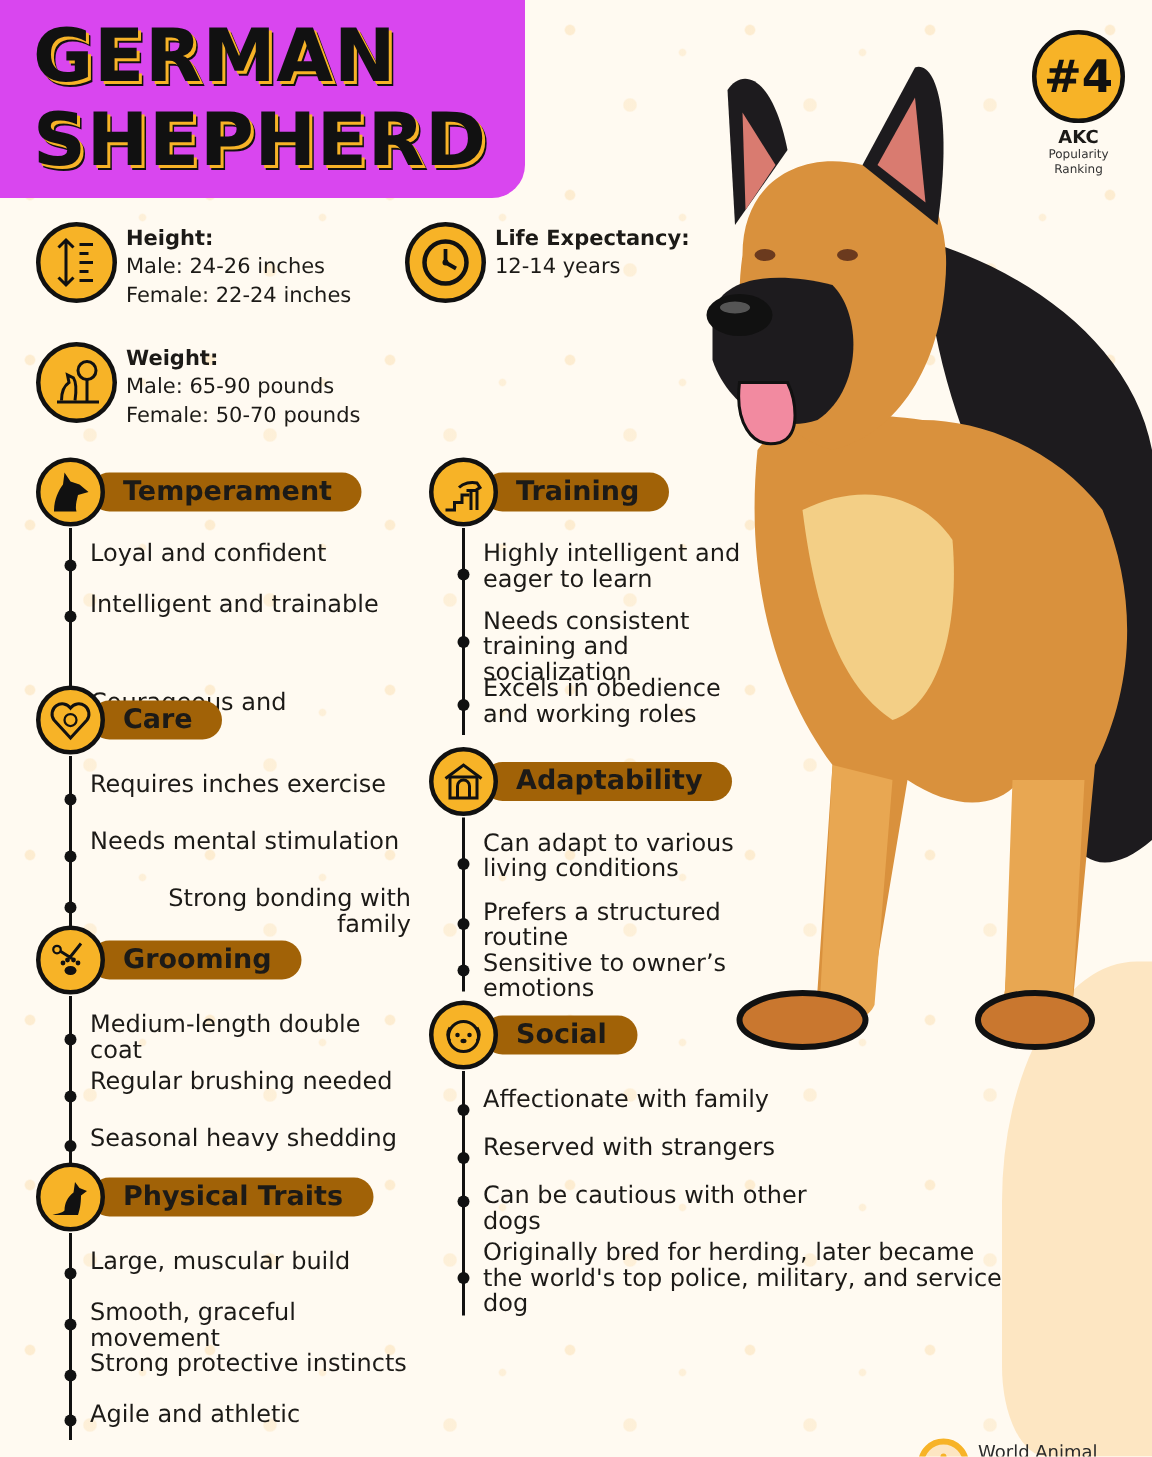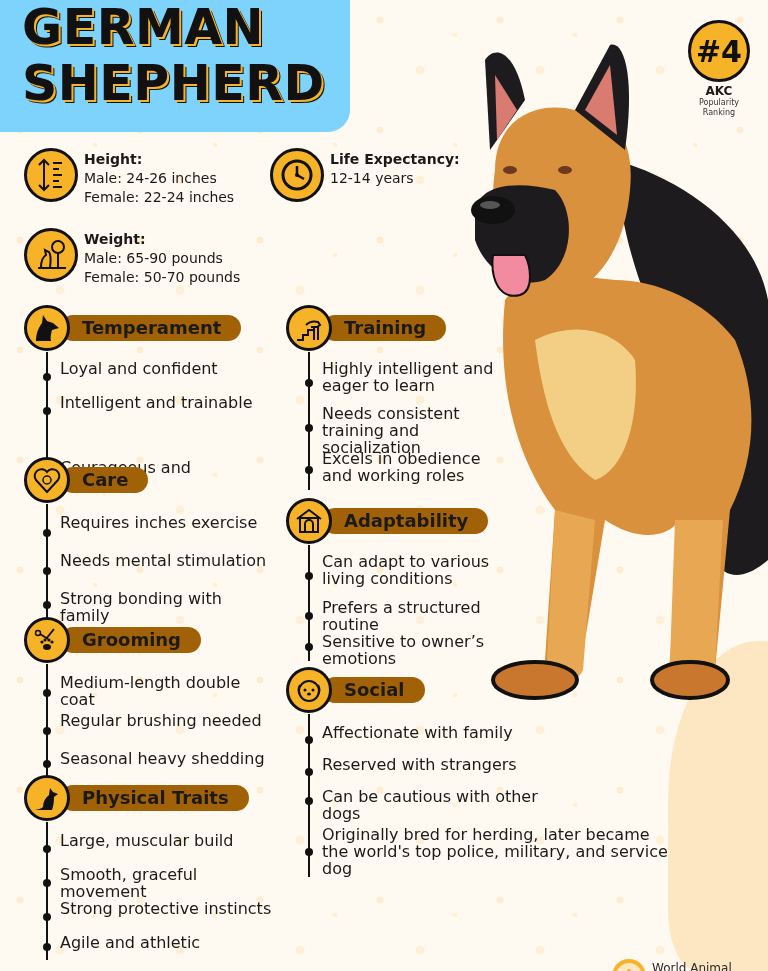--- a/index.html
+++ b/index.html
@@ -21,23 +21,23 @@
   .blob {
     position: absolute; right: 0; bottom: 0;
     width: 100px; height: 330px;
     background: #fde6c2;
     border-top-left-radius: 90px 160px;
     border-bottom-left-radius: 30px 60px;
   }
   
   .title-banner {
     position: absolute; left: 0; top: 0; width: 350px; height: 132px;
-    background: #7dd3fc;
+    background: #d946ef;
     border-bottom-right-radius: 22px;
-    padding: 0 0 0 22px;
+    padding: 10px 0 0 22px;
   }
   .title-line {
     display: block;
     font-family: "DejaVu Sans", sans-serif;
     font-weight: 900; font-size: 49px; line-height: 56px;
     letter-spacing: 0.5px;
     color: #111;
     text-shadow: 2px 2px 0 #f7b327, 3px 3px 0 #111;
   }
   
@@ -184,21 +184,21 @@
       <svg width="30" height="30" viewBox="0 0 30 30">
           <path d="M15 27L4 15a6 6 0 0 1 11-8 6 6 0 0 1 11 8z" stroke="#111" stroke-width="2" fill="none"></path>
           <circle cx="15" cy="15" r="4" stroke="#111" stroke-width="1.5" fill="none"></circle>
         </svg>
     </div>
     <div class="sec-pill">Care</div>
   </div>
   <div class="timeline" style="padding-top:10px;">
     <div class="item" style="height:38px;">Requires inches exercise</div>
     <div class="item" style="height:38px;">Needs mental stimulation</div>
-    <div class="item" style="height:30px;">Strong bonding with family</div>
+    <div class="item" style="height:30px;text-align:right;">Strong bonding with family</div>
   </div>
 </div>
 
 <div class="section" style="left:24px; top:616px; width:250px;">
   <div class="sec-head">
     <div class="sec-icon">
       <svg width="30" height="30" viewBox="0 0 30 30">
           <circle cx="6" cy="8" r="2.5" stroke="#111" stroke-width="1.5" fill="none"></circle>
           <path d="M8 9l8 5M22 4l-8 10" stroke="#111" stroke-width="2"></path>
           <ellipse cx="15" cy="22" rx="4" ry="3" fill="#111"></ellipse>

